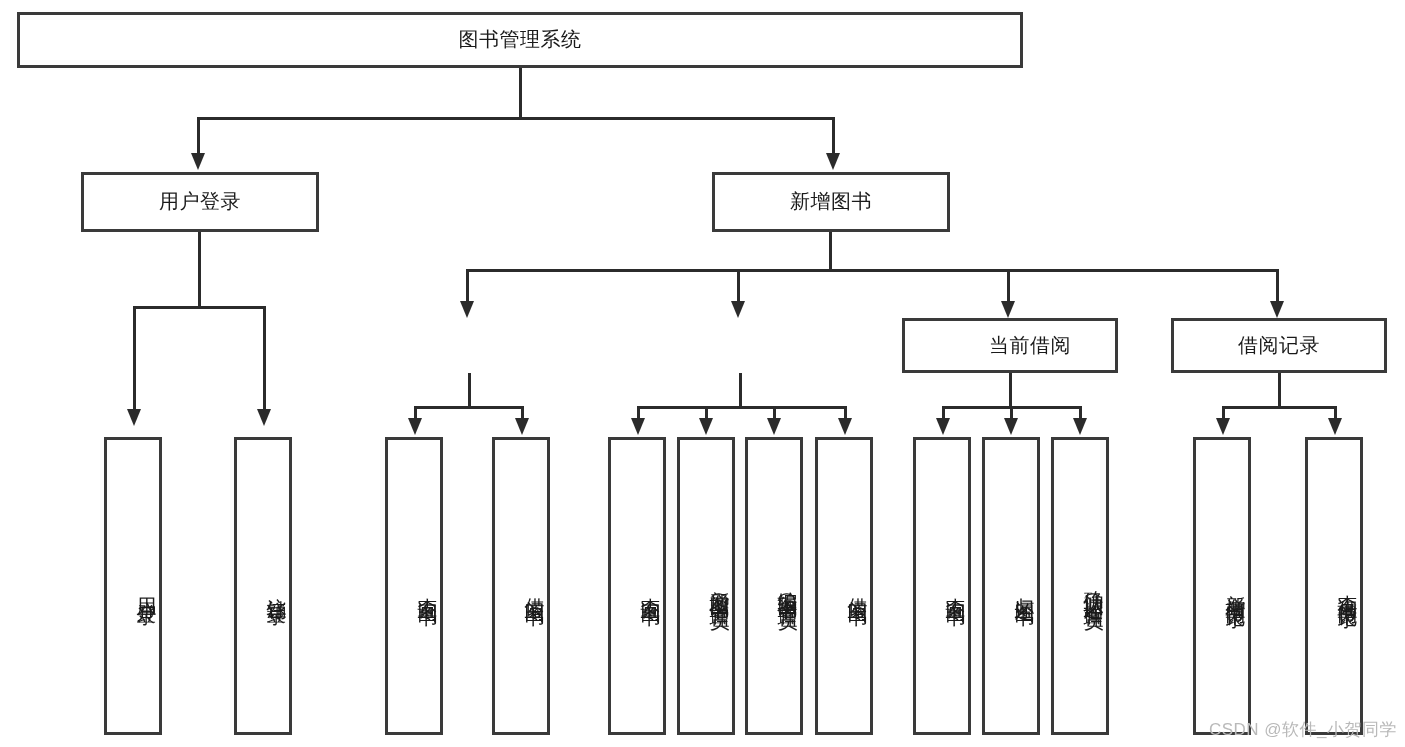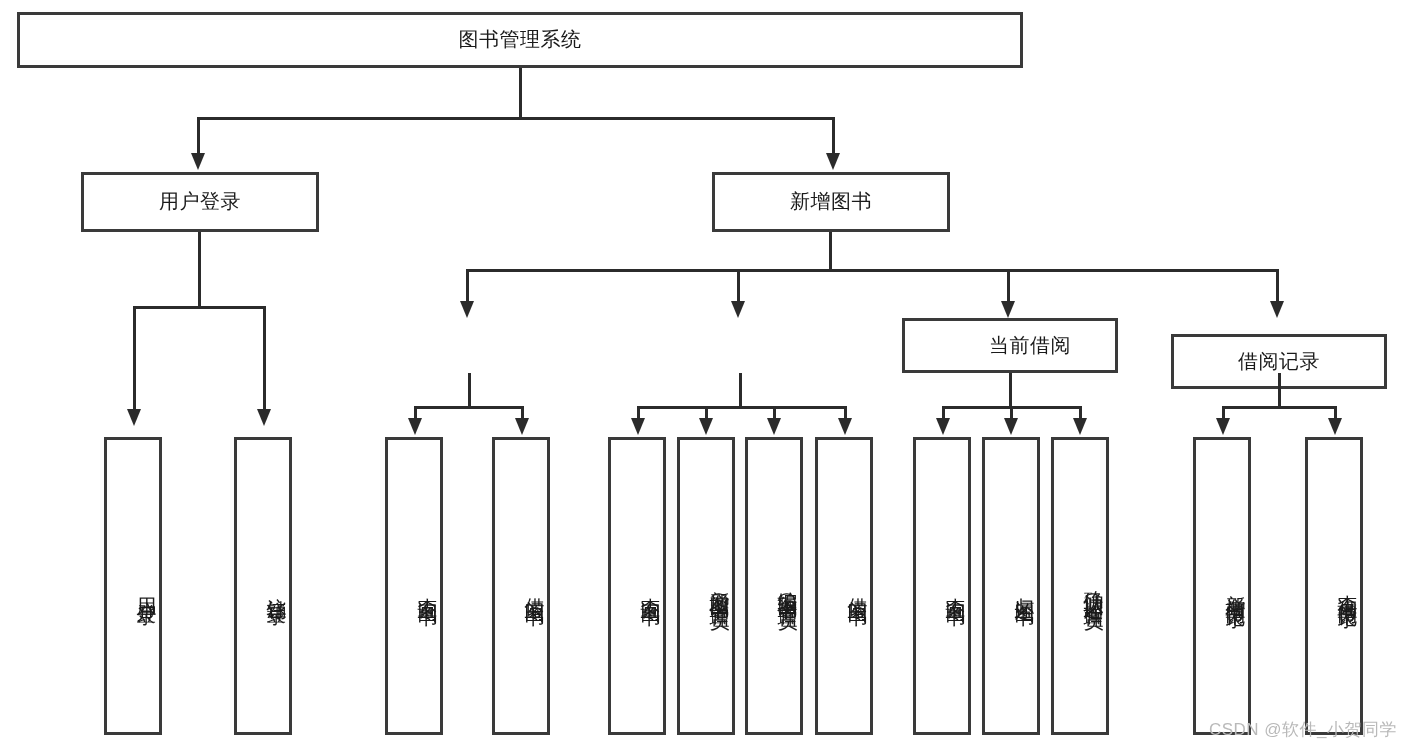--- a/index.html
+++ b/index.html
@@ -109,21 +109,21 @@
   <div class="edge v" style="left:1007px; top:269px; height:34px;"></div>
   <div class="edge v" style="left:1276px; top:269px; height:34px;"></div>
   <div class="arrow" style="left:460px; top:301px;"></div>
   <div class="arrow" style="left:731px; top:301px;"></div>
   <div class="arrow" style="left:1001px; top:301px;"></div>
   <div class="arrow" style="left:1270px; top:301px;"></div>
 
   <div class="node horiz" style="left:902px; top:318px; width:216px; height:55px;padding-left:40px;">
     <span class="nodelabel">当前借阅</span>
   </div>
-  <div class="node horiz" style="left:1171px; top:318px; width:216px; height:55px;margin-top:16px;">
+  <div class="node horiz" style="left:1171px; top:318px; width:216px; height:55px;">
     <span class="nodelabel">借阅记录</span>
   </div>
 
   <div class="edge v" style="left:468px; top:373px; height:33px;"></div>
   <div class="edge h" style="left:414px; top:406px; width:110px;"></div>
   <div class="edge v" style="left:414px; top:406px; height:14px;"></div>
   <div class="edge v" style="left:521px; top:406px; height:14px;"></div>
   <div class="arrow" style="left:408px; top:418px;"></div>
   <div class="arrow" style="left:515px; top:418px;"></div>
 

